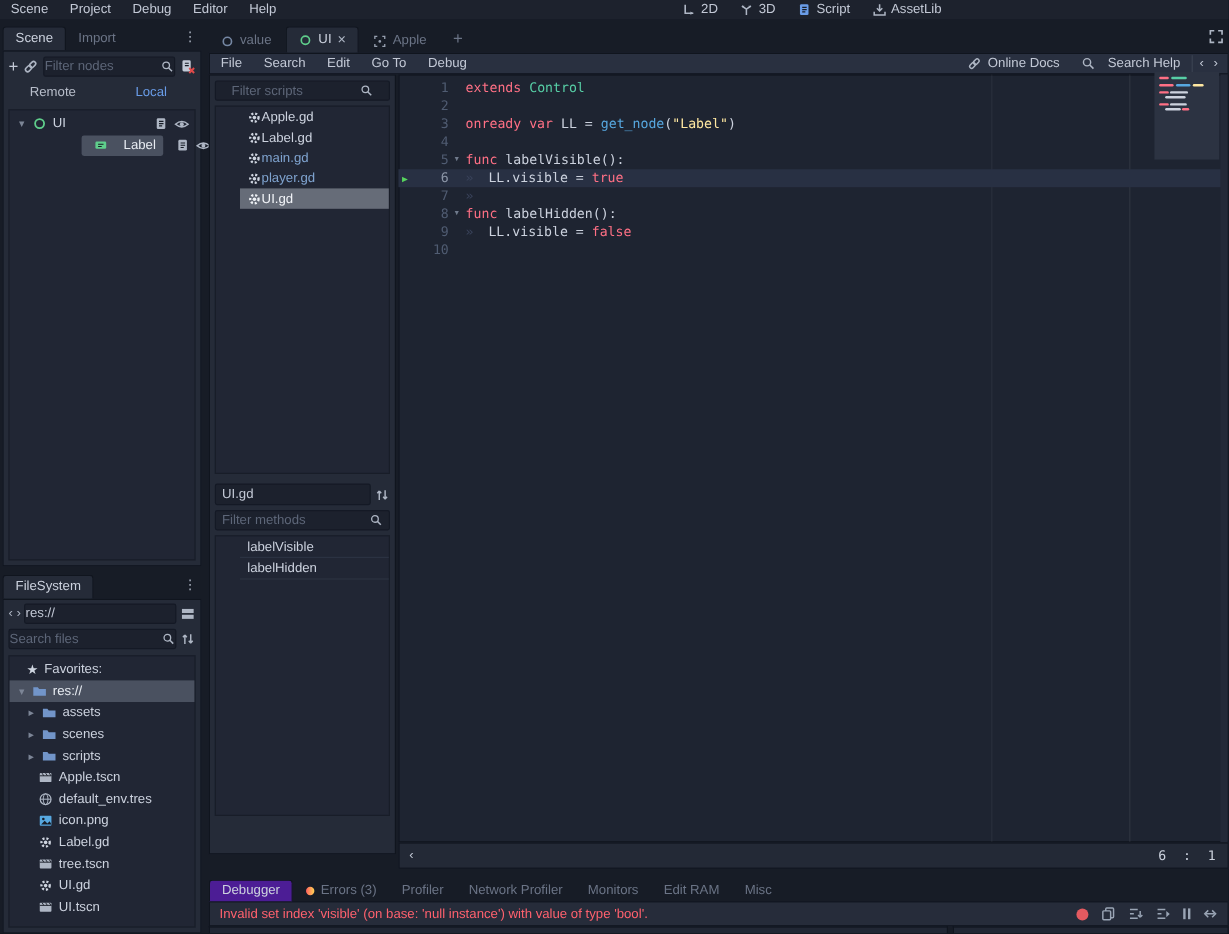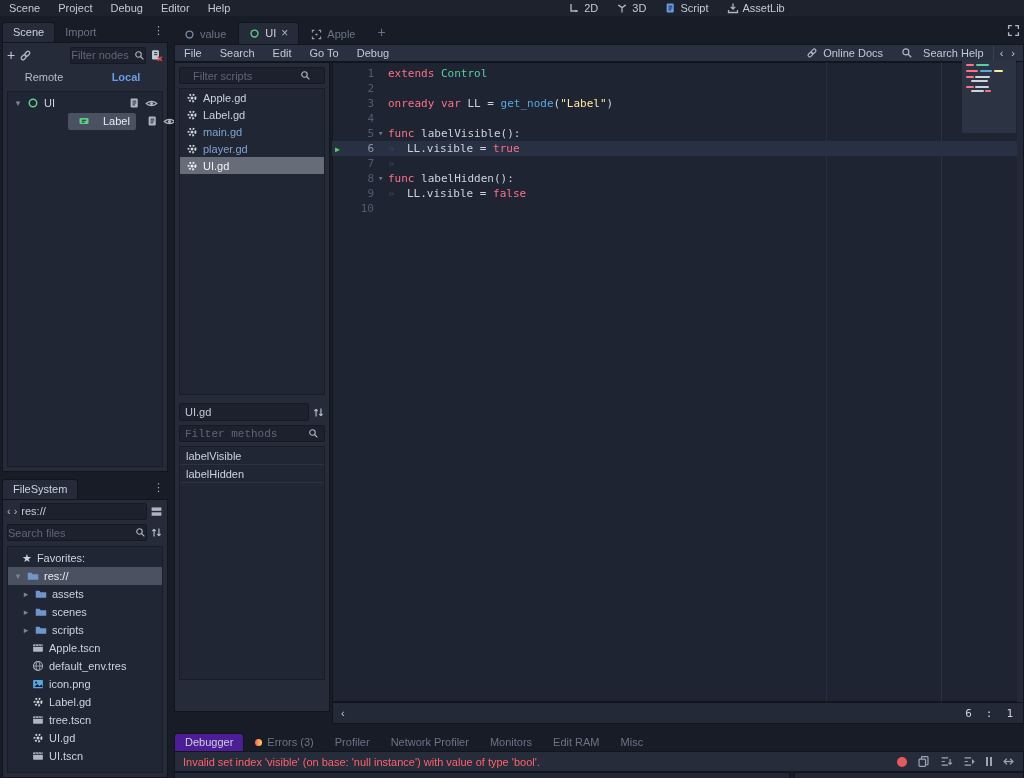--- a/index.html
+++ b/index.html
@@ -25,21 +25,21 @@
       font-family:"DejaVu Sans Mono",monospace;font-size:11px;white-space:pre;}
   .cl.cur{background:#283043;}
   .cl .ln{position:absolute;left:0;width:42px;text-align:right;color:#505c72;}
   .cl.cur .ln{color:#8d96a8;}
   .cl .fold{position:absolute;left:46px;top:0;color:#707a8c;font-size:9px;}
   .cl .exec{position:absolute;left:3px;top:1px;color:#57d45e;font-size:8px;}
   .cl .code{position:absolute;left:56px;}
   .tabmark{display:inline-block;width:19px;color:#39425a;}
   .kw{color:#ff7085;} .ty{color:#57cfa6;} .fn{color:#57a8e0;} .str{color:#ffe8a1;}
   .guideline{position:absolute;top:62px;height:640px;width:1px;background:rgba(255,255,255,0.05);}
-  .lstrow{display:flex;align-items:center;gap:5px;height:17px;padding-left:6px;}
+  .lstrow{display:flex;align-items:center;height:17px;padding-left:6px;margin-left:20px;}
   .mmark{position:absolute;height:2px;border-radius:1px;}
   .dbg-tab{padding:2px 10px 3px;color:#6b7486;display:flex;align-items:center;gap:5px;}
   .dbg-tab.active{background:#4c1d95;color:#ccd2de;border:1px solid #10151e;border-bottom:none;border-radius:3px 3px 0 0;}
   .vsep{width:1px;height:14px;background:#3a4252;}
 </style>
 </head>
 <body>
 
 <div id="app">
 
@@ -190,38 +190,38 @@
     </div>
     <div class="abs panel" style="left:0;top:22px;width:166px;height:430px;">
 
       <div class="flex" style="height:24px;padding:0 4px;gap:4px;">
         <span class="icn" style="font-size:14px;color:#c3c9d6;">+</span>
         <span class="icn">
             <svg width="13" height="13">
               <use href="#s-link"></use>
             </svg>
           </span>
-        <div class="well flex" style="flex:1;height:17px;margin-left:34px;">
+        <div class="well flex" style="flex:1;height:17px;">
           <span class="ph" style="flex:1;">Filter nodes</span>
           <span class="icn dim">
               <svg width="11" height="11">
                 <use href="#s-search"></use>
               </svg>
             </span>
         </div>
         <span class="icn" style="color:#c3c9d6;">
             <svg width="13" height="13">
               <use href="#s-scriptx"></use>
             </svg>
           </span>
       </div>
 
       <div class="flex" style="height:20px;">
         <div style="flex:1;text-align:center;color:#b7bdc9;">Remote</div>
-        <div class="accent" style="flex:1;text-align:center;font-weight:bold;">Local</div>
+        <div class="accent" style="flex:1;text-align:center;">Local</div>
       </div>
 
       <div class="abs" style="left:4px;top:48px;right:4px;bottom:4px;background:#212634;border:1px solid #181d28;">
         <div class="treerow" style="margin-top:2px;">
           <span class="caret">▾</span>
           <span class="icn" style="color:#5fce8b;">
               <svg width="12" height="12">
                 <use href="#s-circle"></use>
               </svg>
             </span>
@@ -522,21 +522,21 @@
       <div class="well flex" style="flex:1;height:18px;padding:0 5px;color:#c3c9d6;">
         <span>UI.gd</span>
       </div>
       <span class="icn">
           <svg width="13" height="13">
             <use href="#s-sort"></use>
           </svg>
         </span>
     </div>
     <div class="well flex" style="margin:4px;height:17px;padding:0 5px;">
-      <span class="ph" style="flex:1;font-family:Liberation Mono, monospace;">Filter methods</span>
+      <span class="ph" style="flex:1;">Filter methods</span>
       <span class="icn dim">
           <svg width="11" height="11">
             <use href="#s-search"></use>
           </svg>
         </span>
     </div>
     <div style="margin:0 4px;background:#212634;border:1px solid #181d28;height:232px;">
       <div class="lstrow" style="border-bottom:1px solid #2b3242;">
         <span>labelVisible</span>
       </div>

